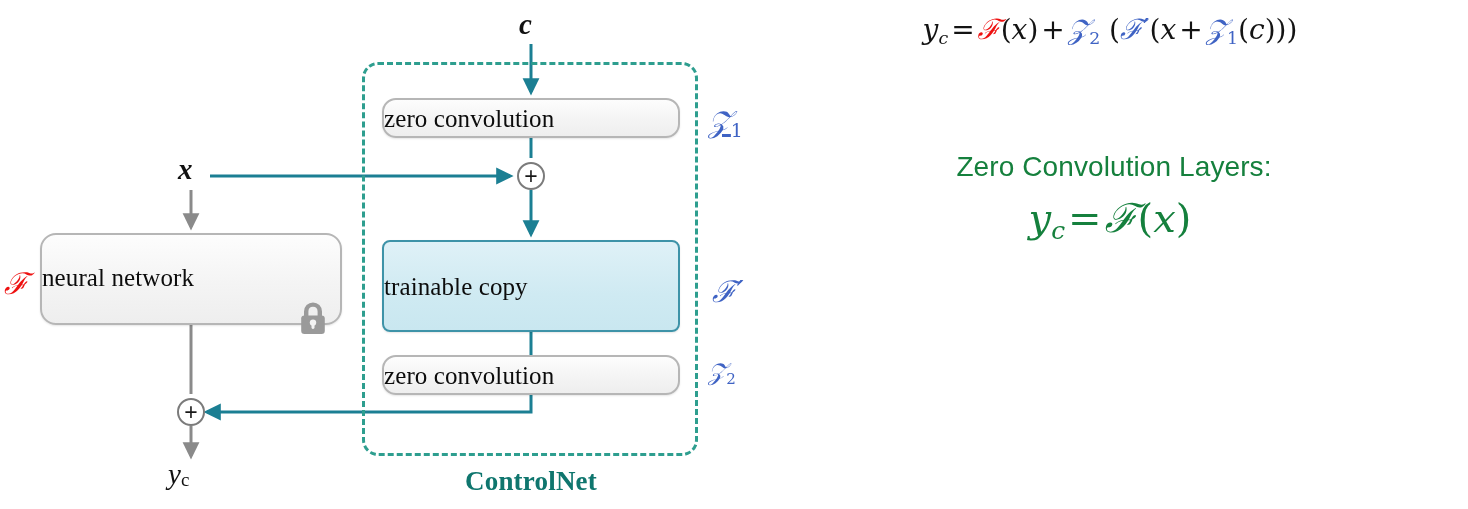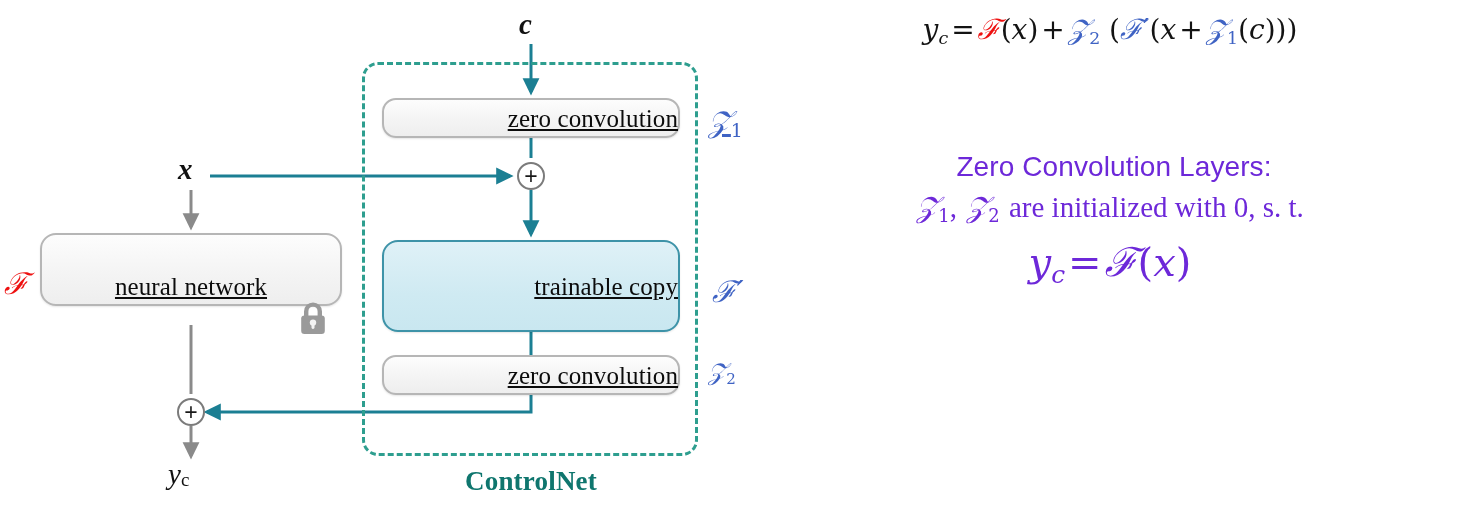--- a/index.html
+++ b/index.html
@@ -54,51 +54,50 @@
     font-size: 27px;
     letter-spacing: 0.2px;
     color: #0f766e;
   }
 
   
   .pill {
     box-sizing: border-box;
     display: flex;
     align-items: center;
-    justify-content: flex-end;
+    justify-content: flex-start;
     border-radius: 14px;
     font-size: 25px;
     line-height: 1;
     letter-spacing: 0.1px;
     white-space: nowrap;
-    text-decoration: underline;
   }
 
   .pill-gray {
     background: linear-gradient(180deg, #fdfdfd 0%, #f4f4f4 55%, #eeeeee 100%);
     border: 2px solid #b6b6b6;
     box-shadow: 0 1px 2px rgba(0,0,0,0.10);
     color: #0c0c0c;
   }
 
   .pill-cyan {
     background: linear-gradient(180deg, #dff1f7 0%, #cfeaf2 60%, #c9e7f0 100%);
     border: 2px solid #3e93a8;
     box-shadow: 0 1px 2px rgba(0,0,0,0.10);
     color: #0c0c0c;
   }
 
   .zc1 { left: 382px; top: 98px;  width: 298px; height: 40px; }
   .zc2 { left: 382px; top: 355px; width: 298px; height: 40px; }
-  .trainable { left: 382px; top: 240px; width: 298px; height: 92px; border-radius: 16px; }
+  .trainable { left: 382px; top: 240px; width: 298px; height: 92px; border-radius: 8px; }
 
   .nnblock {
-    left: 40px; top: 233px; width: 302px; height: 73px;
+    left: 40px; top: 233px; width: 302px; height: 92px;
     border-radius: 16px;
-    flex-direction: column;
+    flex-direction: row;
     line-height: 1.22;
     font-size: 25px;
     padding-bottom: 2px;
   }
   .nnblock .ln { display: block; }
 
   
   .lock-icon {
     left: 296px;
     top: 300px;
@@ -185,21 +184,21 @@
     font-style: italic;
     vertical-align: -0.30em;
   }
   .equation-main .prime { font-style: normal; }
 
   .note-block {
     left: 760px;
     top: 148px;
     width: 700px;
     text-align: center;
-    color: #6d28d9;
+    color: #15803d;
   }
   .note-title {
     font-family: "Liberation Sans", sans-serif;
     font-size: 28px;
     line-height: 1.35;
     letter-spacing: 0.1px;
     text-align: center;
     padding-left: 8px;
   }
   .note-line2 {
@@ -319,22 +318,19 @@
     <span>𝒵</span><span class="sub">2</span>
   </div>
 
   <div class="abs equation-main">
     <span>y</span><span class="subi">c</span><span class="op">=</span><span class="cal red">ℱ</span><span class="paren">(</span><span>x</span><span class="paren">)</span><span class="op">+</span><span class="cal blue">𝒵</span><span class="sub blue">2</span>&nbsp;<span class="paren">(</span><span class="cal blue">ℱ</span><span class="prime blue">′</span><span class="paren">(</span><span>x</span><span class="op">+</span><span class="cal blue">𝒵</span><span class="sub blue">1</span><span class="paren">(</span><span>c</span><span class="paren">)))</span>
   </div>
 
   <div class="abs note-block">
     <div class="note-title">Zero Convolution Layers:</div>
 
-    <div class="note-line2">
-      <span class="cal">𝒵</span><span class="sub">1</span><span class="txt">,</span>&nbsp;<span class="cal">𝒵</span><span class="sub">2</span>&nbsp;<span class="txt">are initialized with 0, s. t.</span>
-    </div>
 
     <div class="note-line3">
       <span>y</span><span class="subi">c</span><span class="op">=</span><span class="cal">ℱ</span><span class="paren">(</span><span>x</span><span class="paren">)</span>
     </div>
   </div>
 
 </div>
 
 </body></html>

